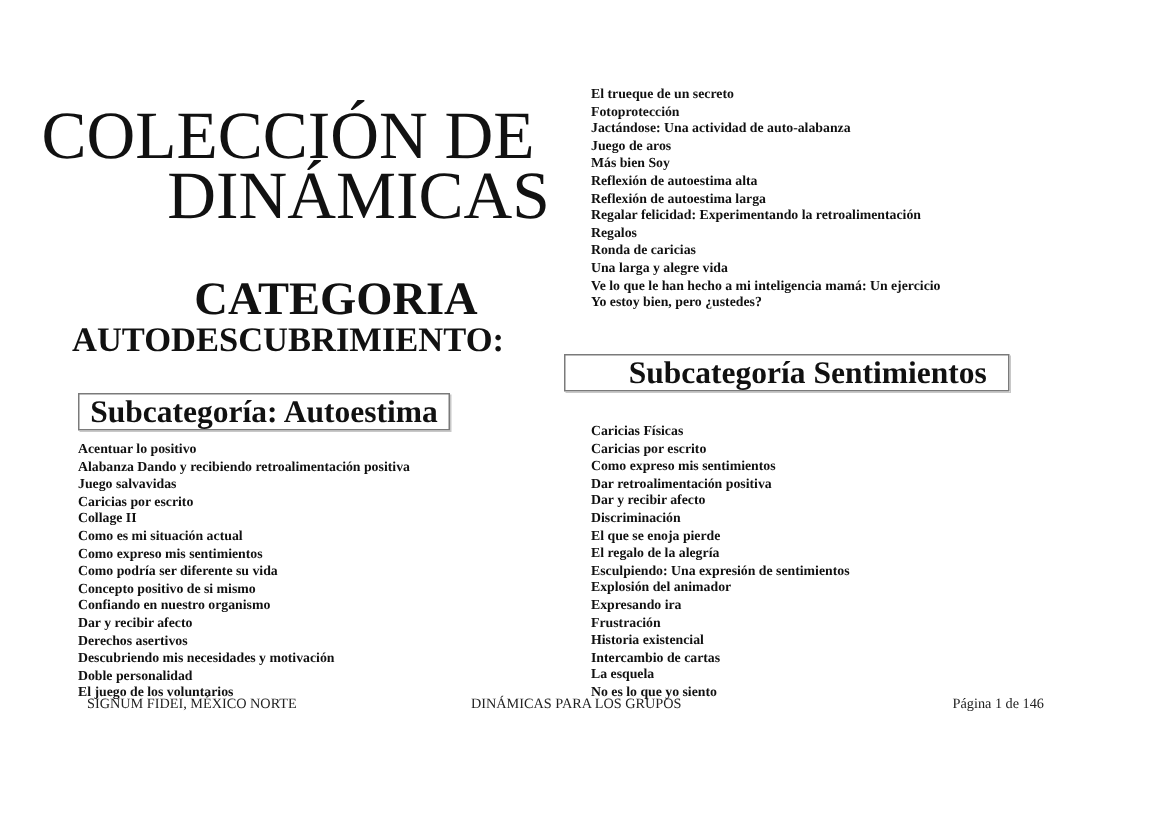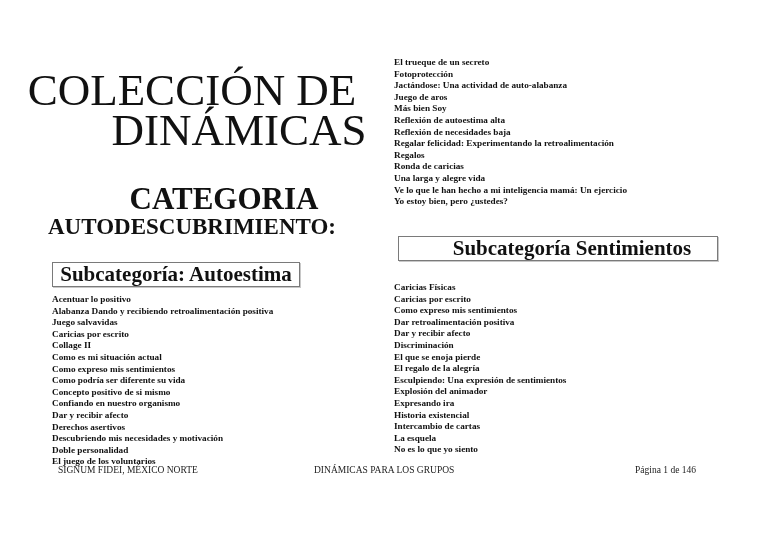--- a/index.html
+++ b/index.html
@@ -44,43 +44,44 @@
   <li>El juego de los voluntarios</li>
 </ul>
 
 <ul class="list" style="left:394px; top:57px;">
   <li>El trueque de un secreto</li>
   <li>Fotoprotección</li>
   <li>Jactándose: Una actividad de auto-alabanza</li>
   <li>Juego de aros</li>
   <li>Más bien Soy</li>
   <li>Reflexión de autoestima alta</li>
-  <li>Reflexión de necesidades baja</li>
+  <li>Reflexión de autoestima larga</li>
   <li>Regalar felicidad: Experimentando la retroalimentación</li>
   <li>Regalos</li>
   <li>Ronda de caricias</li>
   <li>Una larga y alegre vida</li>
   <li>Ve lo que le han hecho a mi inteligencia mamá: Un ejercicio</li>
   <li>Yo estoy bien, pero ¿ustedes?</li>
 </ul>
 
-<div class="subbox" style="left:398px; top:236px; width:320px; height:25px;padding-left:28px;">Subcategoría Sentimientos</div>
+<div class="subbox" style="left:376px; top:236px; width:297px; height:25px;padding-left:28px;">Subcategoría Sentimientos</div>
 
 <ul class="list" style="left:394px; top:282px;">
   <li>Caricias Físicas</li>
   <li>Caricias por escrito</li>
   <li>Como expreso mis sentimientos</li>
   <li>Dar retroalimentación positiva</li>
   <li>Dar y recibir afecto</li>
   <li>Discriminación</li>
   <li>El que se enoja pierde</li>
   <li>El regalo de la alegría</li>
   <li>Esculpiendo: Una expresión de sentimientos</li>
   <li>Explosión del animador</li>
   <li>Expresando ira</li>
+  <li>Frustración</li>
   <li>Historia existencial</li>
   <li>Intercambio de cartas</li>
   <li>La esquela</li>
   <li>No es lo que yo siento</li>
 </ul>
 
 <div class="footer" style="left:58px;">SIGNUM FIDEI, MÉXICO NORTE</div>
 <div class="footer" style="left:314px;text-align:right;">DINÁMICAS PARA LOS GRUPOS</div>
 <div class="footer" style="right:72px;">Página 1 de 146</div>
 

